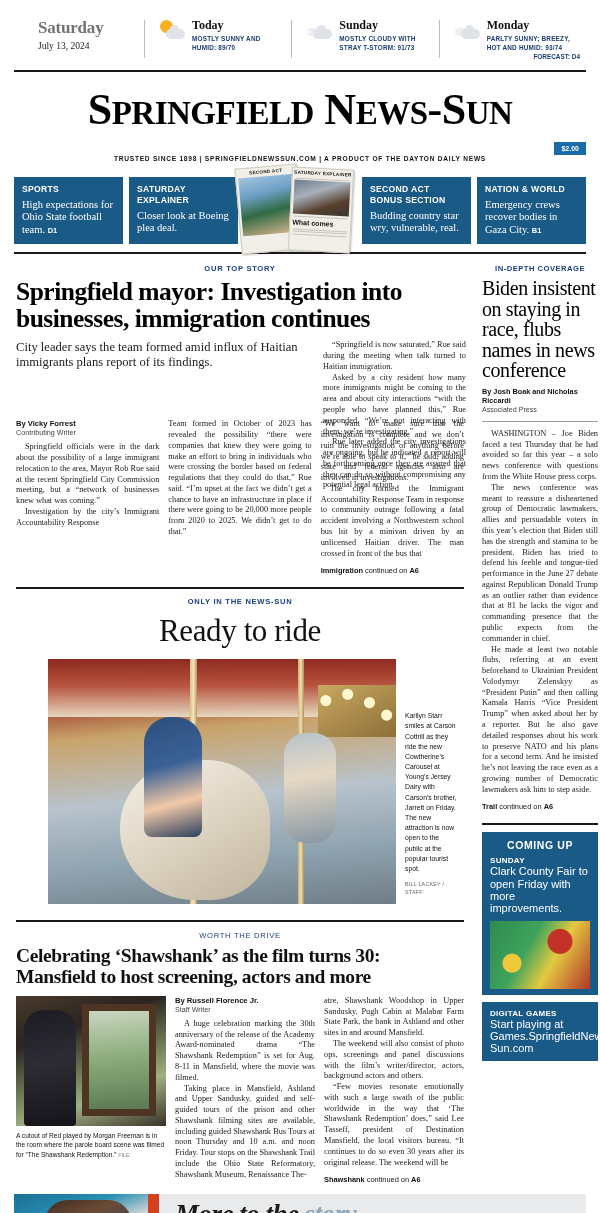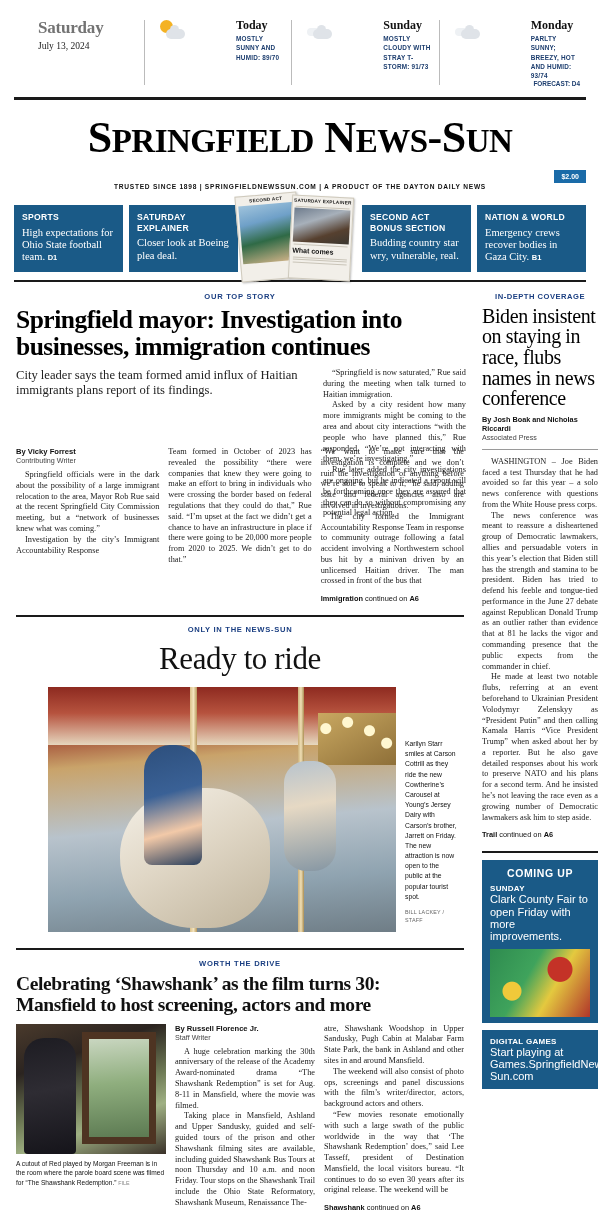--- a/index.html
+++ b/index.html
@@ -15,21 +15,21 @@
 
   
   .weatherbar { display: flex; align-items: flex-start; padding: 18px 4px 8px 4px; }
   .wb-day { width: 130px; padding-left: 24px; }
   .wb-day .dow {
     font-family: "Liberation Serif", serif;
     font-weight: bold; font-size: 17px; color: #737373; letter-spacing: -0.2px;
   }
   .wb-day .date { font-size: 9.5px; color: #222; margin-top: 3px; font-family:"Liberation Serif",serif;}
   .wb-sep { width: 1px; background: #bbb; align-self: stretch; margin: 2px 0; }
-  .wb-cell { display: flex; align-items: flex-start; padding: 0 6px 0 14px; flex: 1; gap: 44px; }
+  .wb-cell { display: flex; align-items: flex-start; padding: 0 6px 0 14px; flex: 1; }
   .wb-cell .txt { padding-left: 7px; }
   .wb-cell .ttl { font-family: "Liberation Serif", serif; font-weight: bold; font-size: 12px; color: #111; }
   .wb-cell .cond {
     font-family: "Liberation Sans", sans-serif; font-weight: bold;
     font-size: 6.4px; color: #1c3d6e; line-height: 1.45; letter-spacing: .2px; margin-top: 1px;
     text-transform: uppercase;
   }
   .wb-cell .fc { font-family:"Liberation Sans",sans-serif; font-weight:bold; font-size:6.4px; color:#1c3d6e; text-align:right; }
   .wicon { width: 26px; height: 22px; flex: none; position: relative; margin-top: 1px; }
   .wicon .sun { position:absolute; left:1px; top:1px; width:13px; height:13px; border-radius:50%; background:#f4b223; }
@@ -186,21 +186,21 @@
   .bigphoto .kid1 { position:absolute; left:96px; top:58px; width:58px; height:120px;
      background: linear-gradient(165deg,#2d4f7c 0%, #3a6196 40%, #f2c9a8 70%, #2a3f5c 100%);
      border-radius: 26px 26px 8px 8px; }
   .bigphoto .kid2 { position:absolute; left:236px; top:74px; width:52px; height:110px;
      background: linear-gradient(170deg,#b7c3cd 0%, #e6d9c4 40%, #8596a3 100%); border-radius: 22px; }
   .capcol { width: 62px; padding-left: 9px; padding-top: 52px; }
   .capcol .cap { font-family:"Liberation Sans",sans-serif; font-size: 6.8px; line-height:1.5; color:#111; }
   .capcol .credit { font-family:"Liberation Sans",sans-serif; font-size:5.4px; color:#666; letter-spacing:.2px; margin-top:6px; line-height:1.5;}
 
   
-  .ss-kicker { text-align:center; font-family:"Liberation Sans",sans-serif; font-weight:bold; font-size:7.6px; color:#1b3f82; letter-spacing:.7px; padding:9px 0 5px;}
+  .ss-kicker { text-align:center; font-family:"Liberation Sans",sans-serif; font-weight:normal; font-size:7.6px; color:#1b3f82; letter-spacing:.7px; padding:9px 0 5px;}
   h2.ss-hed { font-family:"Liberation Serif",serif; font-weight:bold; font-size:19.5px; line-height:1.1; letter-spacing:-0.4px; padding:0 2px 6px; }
   .ssgrid { display:flex; gap:9px; padding:2px 2px 0; }
   .ss-photo { width: 150px; }
   .ss-photo .img {
     width:150px; height:130px;
     background: linear-gradient(160deg,#4a3a2c 0%, #2b2420 28%, #6f7b56 55%, #9fb083 72%, #3a3129 100%);
     position:relative; overflow:hidden;
   }
   .ss-photo .img .figure {
     position:absolute; left:8px; top:14px; width:52px; height:116px;

